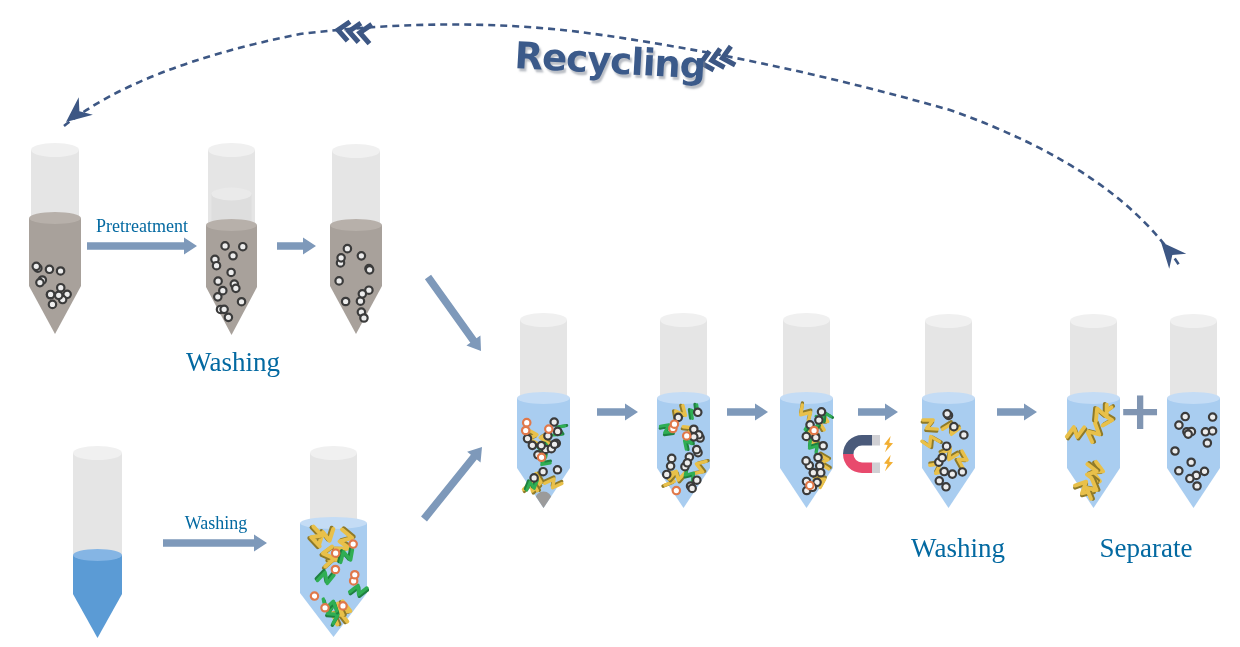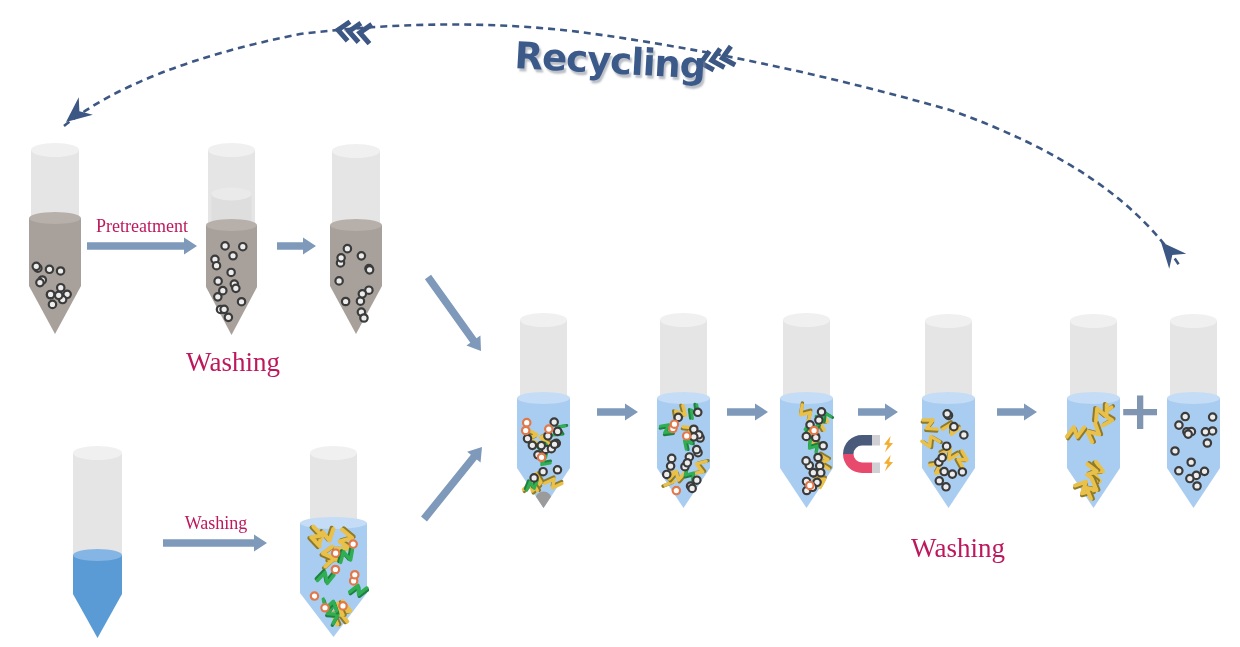--- a/index.html
+++ b/index.html
@@ -1,20 +1,20 @@
 <!DOCTYPE html>
 <html><head>
 <meta charset="utf-8">
 <style>
   html,body{margin:0;padding:0;background:#ffffff;}
   .canvas{position:relative;width:1240px;height:647px;background:#ffffff;overflow:hidden;
           font-family:"Liberation Serif",serif;}
   #overlay{position:absolute;left:0;top:0;width:1240px;height:647px;}
   #tubes svg{position:absolute;}
-  .lbl{position:absolute;color:#be185d;text-align:center;white-space:nowrap;}
+  .lbl{position:absolute;color:#0369a1;text-align:center;white-space:nowrap;}
   #lbl-pretreatment{left:84px;top:216px;width:116px;font-size:18px;}
   #lbl-washing-top{left:178px;top:347px;width:110px;font-size:27px;}
   #lbl-sample{left:176px;top:513px;width:80px;font-size:18px;}
   #lbl-washing-right{left:903px;top:533px;width:110px;font-size:27px;}
   #lbl-separate{left:1090px;top:533px;width:112px;font-size:27px;}
   #lbl-recycling{left:516px;top:34px;width:200px;font-family:"DejaVu Sans",sans-serif;
      font-weight:700;font-size:37px;letter-spacing:-1px;color:#3b5a8a;
      transform:rotate(3.2deg);transform-origin:left top;
      text-shadow:2px 3px 2px rgba(130,136,150,0.55);text-align:left;}
   #plus-sign{left:1114px;top:386px;width:52px;height:52px;line-height:50px;
@@ -524,14 +524,15 @@
         <circle cx="19.870530655452168" cy="165.53202982526273" r="3.7" fill="#ededed" stroke="#3b3b3b" stroke-width="2.2"></circle>
         <circle cx="27.04674317279018" cy="172.98623239644803" r="3.7" fill="#ededed" stroke="#3b3b3b" stroke-width="2.2"></circle>
       </svg>
     </div>
 
   <div class="lbl" id="lbl-recycling">Recycling</div>
   <div class="lbl" id="lbl-pretreatment">Pretreatment</div>
   <div class="lbl" id="lbl-washing-top">Washing</div>
   <div class="lbl" id="lbl-sample">Washing</div>
   <div class="lbl" id="lbl-washing-right">Washing</div>
+  <div class="lbl" id="lbl-separate">Separate</div>
   <div class="lbl" id="plus-sign">+</div>
 </div>
 
 </body></html>

